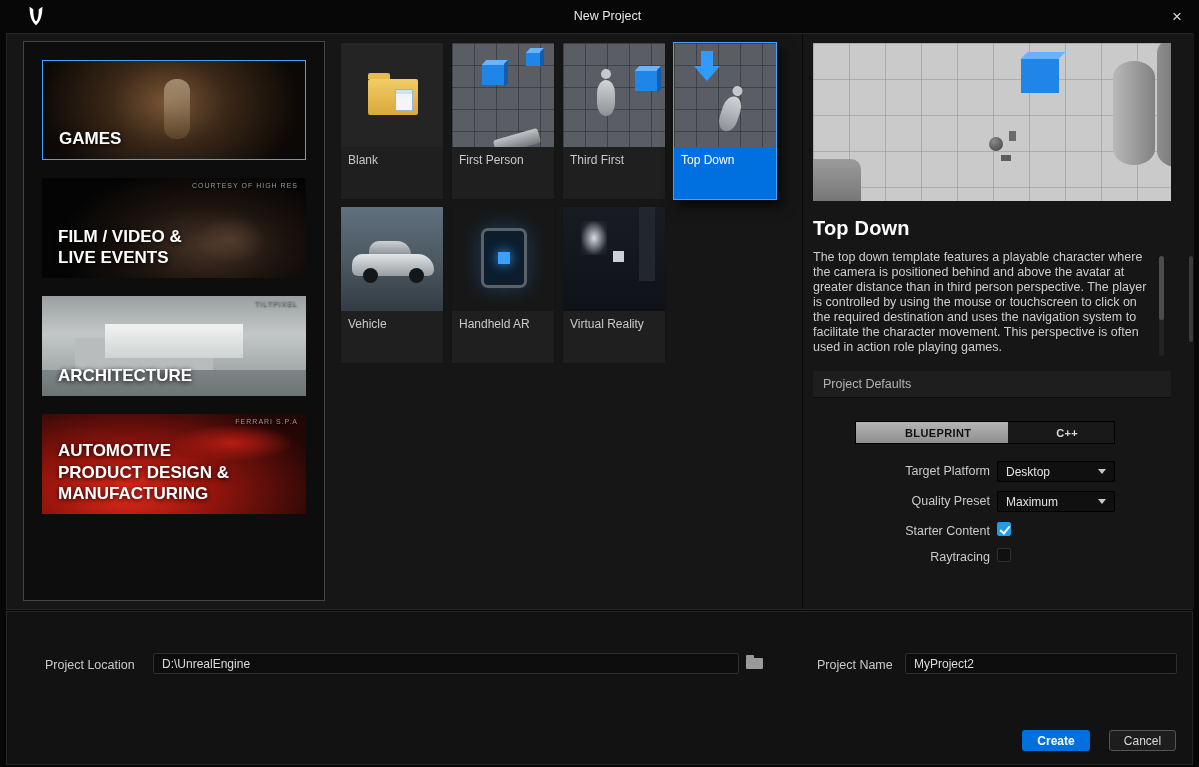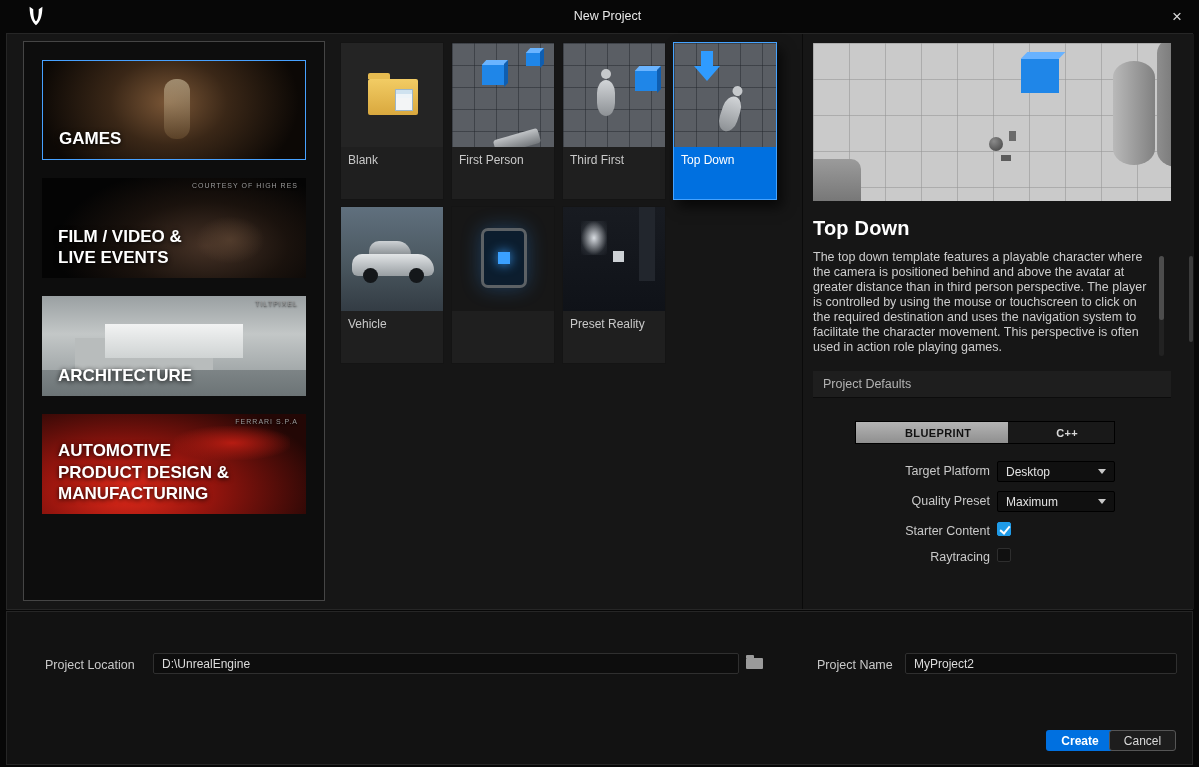--- a/index.html
+++ b/index.html
@@ -107,21 +107,21 @@
   .checkbox.checked:after{content:"";position:absolute;left:4px;top:1px;width:4px;height:8px;border:solid #fff;border-width:0 2px 2px 0;transform:rotate(40deg);}
 
   
   .footer{position:absolute;left:6px;right:6px;top:611px;height:154px;background:#121212;border:1px solid #262626;}
   .f-label{position:absolute;font-size:12.5px;color:#c9c9c9;}
   .text-input{position:absolute;height:21px;background:#0d0d0d;border:1px solid #2f2f2f;border-radius:2px;color:#dcdcdc;font-size:12px;padding:0 8px;font-family:"Liberation Sans",sans-serif;outline:none;}
   .browse-btn{position:absolute;left:738px;top:42px;width:20px;height:17px;cursor:pointer;}
   .folder-glyph{position:absolute;left:1px;top:4px;width:17px;height:11px;background:#9a9a9a;border-radius:1px;}
   .folder-glyph:before{content:"";position:absolute;top:-3px;left:0;width:8px;height:3px;background:#9a9a9a;border-radius:1px 1px 0 0;}
   .btn{position:absolute;top:118px;height:21px;font-size:12px;border-radius:3px;cursor:pointer;display:flex;align-items:center;justify-content:center;font-family:"Liberation Sans",sans-serif;}
-  .btn-create{left:1015px;width:68px;background:#0070e0;color:#fff;font-weight:bold;border:none;margin-left:24px;}
+  .btn-create{left:1015px;width:68px;background:#0070e0;color:#fff;font-weight:bold;border:none;}
   .btn-cancel{left:1102px;width:67px;background:#1d1d1d;color:#dadada;border:1px solid #555;}
 </style>
 </head>
 <body>
 
 <div class="titlebar">
   <span class="logo">
     <svg viewBox="0 0 24 24" width="22" height="22">
       <path d="M5 2 C5 13 8 19 12 22 C16 19 19 13 19 2 L15 4.6 C15 12 14 16.4 12 17.8 C10 16.4 9 12 9 4.6 Z" fill="#ffffff"></path>
     </svg>
@@ -198,29 +198,30 @@
     </div>
     <div class="tile-label">Vehicle</div>
   </div>
 
   <div class="tile" style="left:444px;top:172px;">
     <div class="tile-img art-ar">
       <div class="phone">
         <div class="phone-cube"></div>
       </div>
     </div>
+    <div class="tile-label">Handheld AR</div>
   </div>
 
   <div class="tile" style="left:555px;top:172px;">
     <div class="tile-img art-vr">
       <div class="vr-light"></div>
       <div class="vr-block"></div>
       <div class="vr-pillar"></div>
     </div>
-    <div class="tile-label">Preset Reality</div>
+    <div class="tile-label">Virtual Reality</div>
   </div>
 
   <div class="v-divider"></div>
 
   <div class="right-pane">
     <div class="preview">
       <div class="pv-rcube"></div>
       <div class="pv-cube"></div>
       <div class="pv-cyl1"></div>
       <div class="pv-cyl2"></div>

